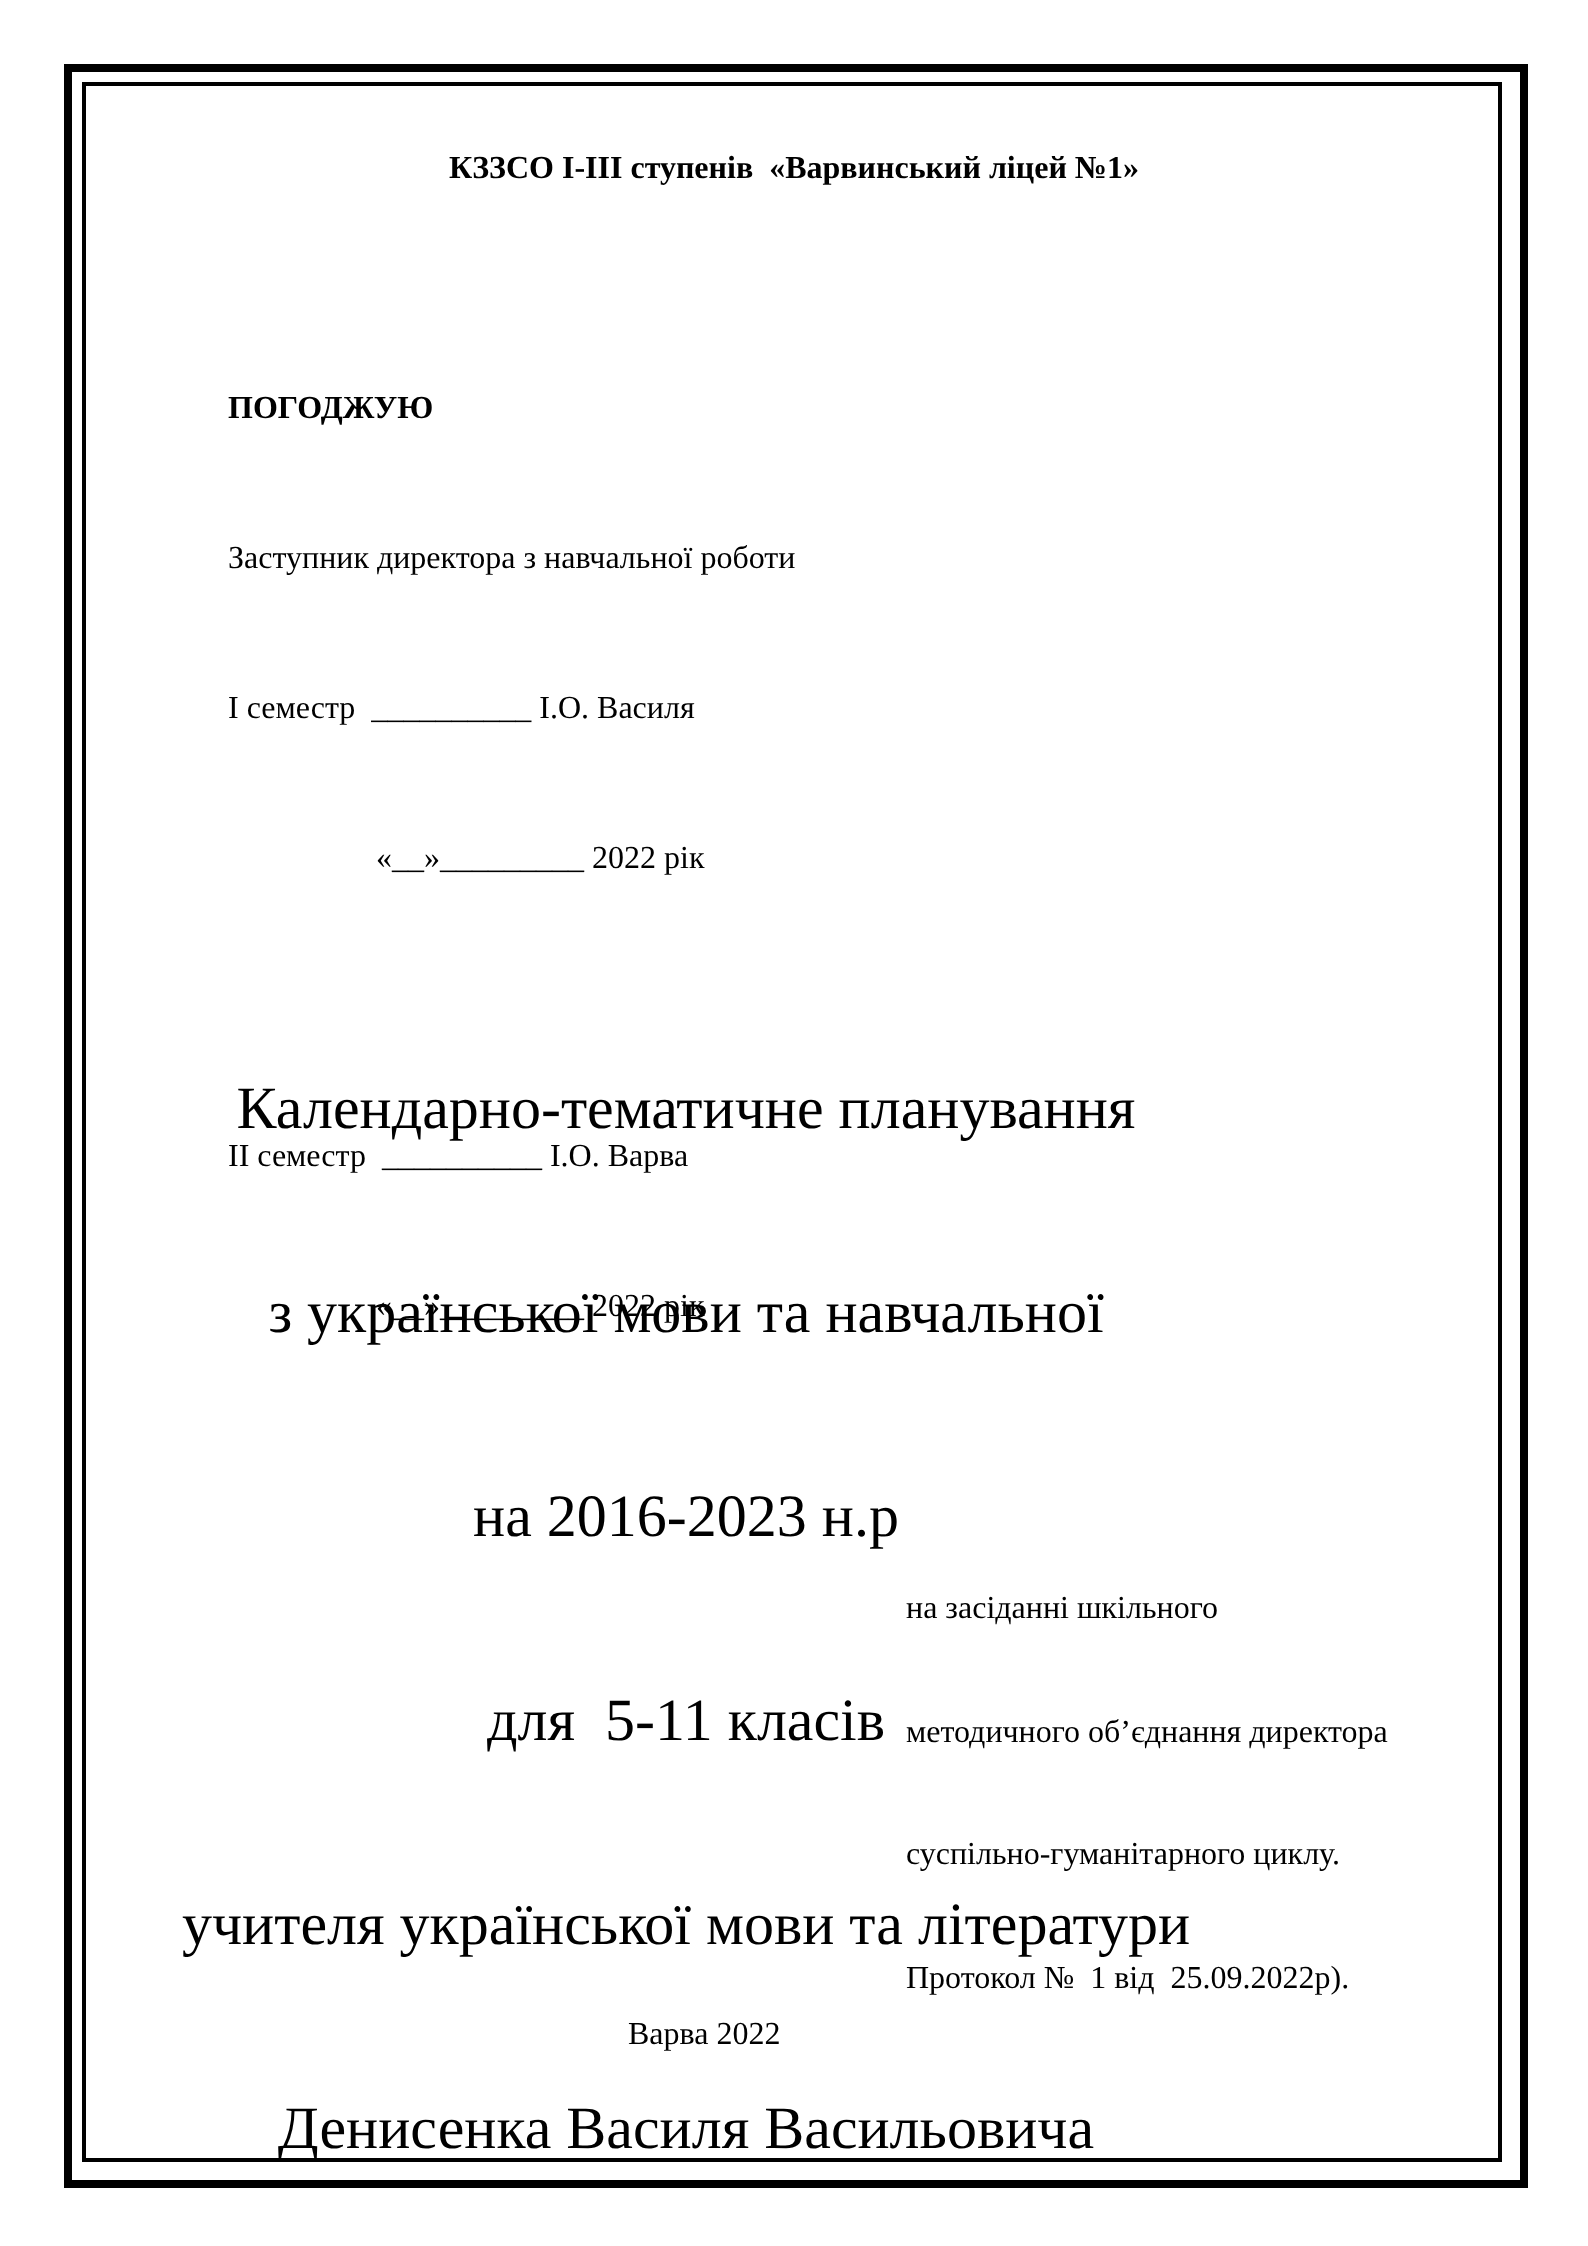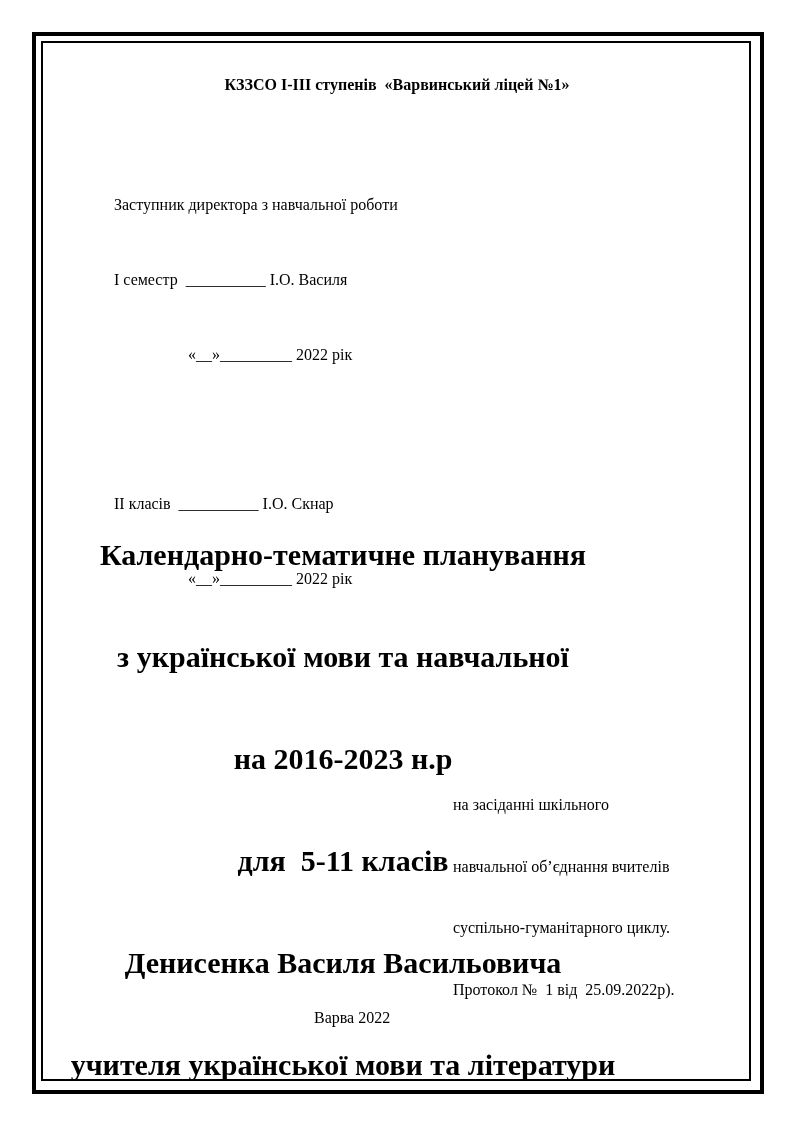--- a/index.html
+++ b/index.html
@@ -8,52 +8,53 @@
     .border-outer { position: absolute; left: 32px; top: 32px; width: 724px; height: 1054px;
                     border: 4px solid #000; box-sizing: content-box; }
     .border-inner { position: absolute; left: 41px; top: 41px; width: 706px; height: 1036px;
                     border: 2px solid #000; }
     .abs { position: absolute; white-space: pre; }
     .header { left: 0; width: 794px; top: 76px; text-align: center; font-weight: bold; font-size: 16px; }
     .approve { left: 114px; top: 142px; font-size: 16px; line-height: 25px; }
     .approve .b { font-weight: bold; }
     .indent { padding-left: 74px; }
     .gap { height: 24px; }
-    .title { left: 0; width: 686px; top: 470px; text-align: center; font-weight: bold;
+    .title { left: 0; width: 686px; top: 470px; text-align: center; font-weight: normal;
              font-size: 30px; line-height: 34px; }
     .reviewed { left: 453px; top: 754px; font-size: 16px; line-height: 20.5px; }
     .reviewed .b { font-weight: bold; }
     .footer { left: 314px; top: 993px; font-size: 16px; margin-top: 16px; }
   </style>
 </head>
 <body>
 
 <div class="border-outer"></div>
 <div class="border-inner"></div>
 
 <div class="abs header">КЗЗСО І-ІІІ ступенів  «Варвинський ліцей №1»</div>
 
 <div class="abs approve">
+  <div class="b">ПОГОДЖУЮ</div>
   <div>Заступник директора з навчальної роботи</div>
   <div>І семестр  __________ І.О. Василя</div>
   <div class="indent">«__»_________ 2022 рік</div>
   <div class="gap"></div>
-  <div>ІІ класів  __________ І.О. Скнар</div>
+  <div>ІІ семестр  __________ І.О. Варва</div>
   <div class="indent">«__»_________ 2022 рік</div>
 </div>
 
 <div class="abs title">
   <div>Календарно-тематичне планування</div>
   <div>з української мови та навчальної</div>
   <div>на 2016-2023 н.р</div>
   <div>для  5-11 класів</div>
+  <div>учителя української мови та літератури</div>
   <div>Денисенка Василя Васильовича</div>
-  <div>учителя української мови та літератури</div>
 </div>
 
 <div class="abs reviewed">
   <div>на засіданні шкільного</div>
-  <div>навчальної об’єднання вчителів</div>
+  <div>методичного об’єднання директора</div>
   <div>суспільно-гуманітарного циклу.</div>
   <div>Протокол №  1 від  25.09.2022р).</div>
 </div>
 
 <div class="abs footer">Варва 2022</div>
 
 </body></html>

